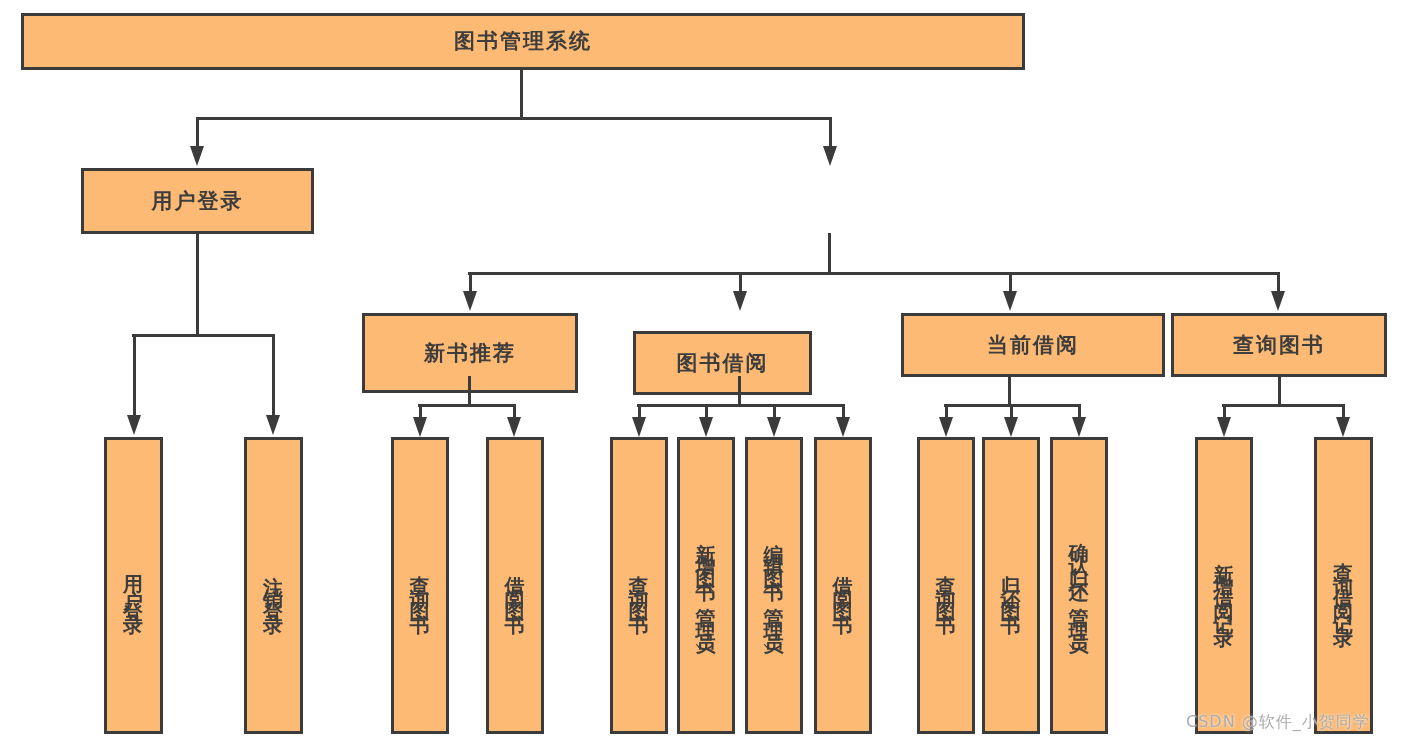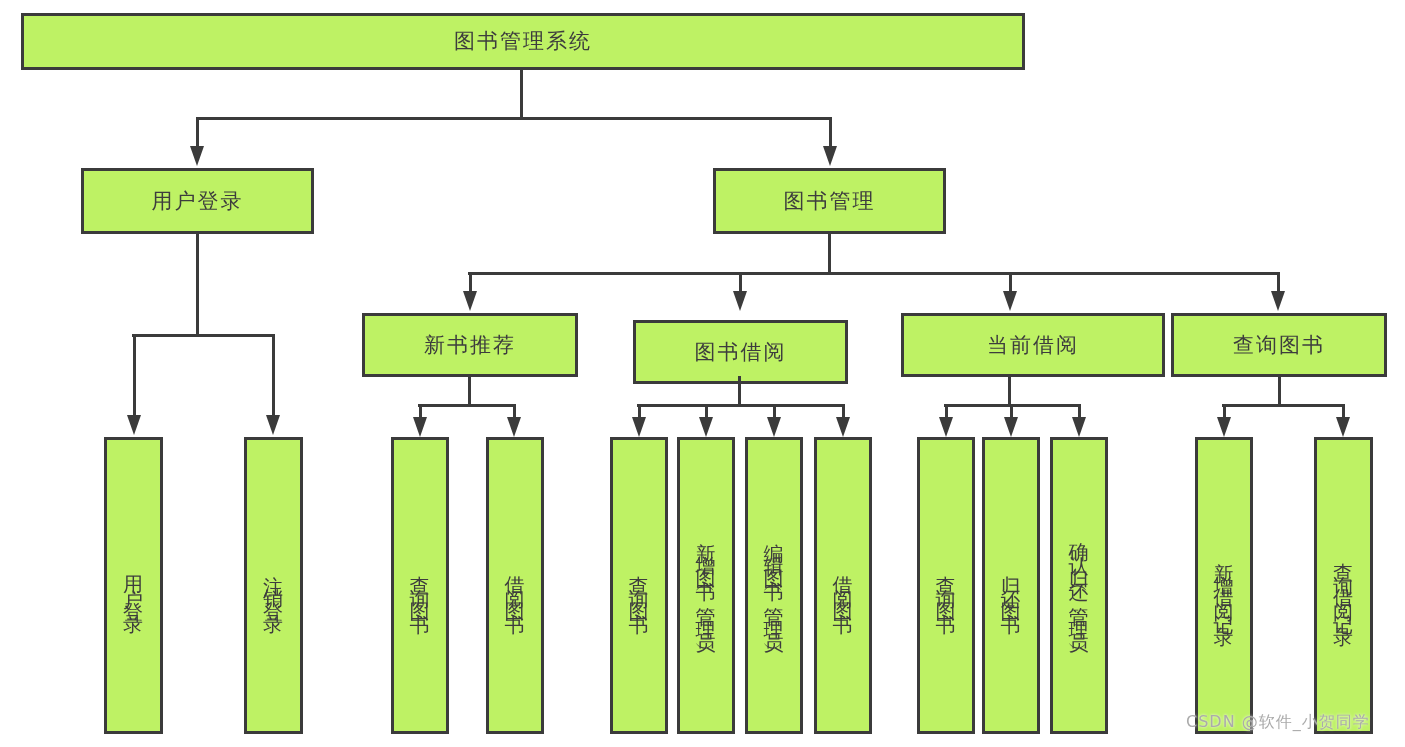--- a/index.html
+++ b/index.html
@@ -13,24 +13,25 @@
   .stage{
     position:relative;
     width:1405px;height:747px;
     background:var(--bg);
     overflow:hidden;
   }
   .node{
     position:absolute;
     box-sizing:border-box;
     border:3px solid var(--line);
-    background:#bef264;
+    background:#fdba74;
     color:var(--text);
     display:flex;align-items:center;justify-content:center;
     text-align:left;
+    font-weight:bold;
   }
   .node.h{
     font-size:21px;
     letter-spacing:2px;
     line-height:1;
     white-space:nowrap;
   }
   .node.v{
     writing-mode:vertical-rl;
     text-orientation:mixed;
@@ -76,25 +77,24 @@
 </style>
 </head>
 <body>
 
 <div class="stage">
 
   <div class="node h" style="left:21px;top:13px;width:1004px;height:57px;">图书管理系统</div>
 
   <div class="node h" style="left:81px;top:168px;width:233px;height:66px;">用户登录</div>
 
-  <div class="node h" style="left:713px;top:168px;width:233px;height:66px;">图书管理</div>
 
-  <div class="node h" style="left:362px;top:313px;width:216px;height:64px;">新书推荐</div>
+  <div class="node h" style="left:362px;top:313px;width:216px;height:80px;">新书推荐</div>
 
-  <div class="node h" style="left:633px;top:320px;width:215px;height:64px;">图书借阅</div>
+  <div class="node h" style="left:633px;top:331px;width:179px;height:64px;">图书借阅</div>
 
   <div class="node h" style="left:901px;top:313px;width:264px;height:64px;">当前借阅</div>
 
   <div class="node h" style="left:1171px;top:313px;width:216px;height:64px;">查询图书</div>
 
   <div class="node v" style="left:104px;top:437px;width:59px;height:297px;">用户登录</div>
 
   <div class="node v" style="left:244px;top:437px;width:59px;height:297px;">注销登录</div>
 
   <div class="node v" style="left:391px;top:437px;width:58px;height:297px;">查询图书</div>

